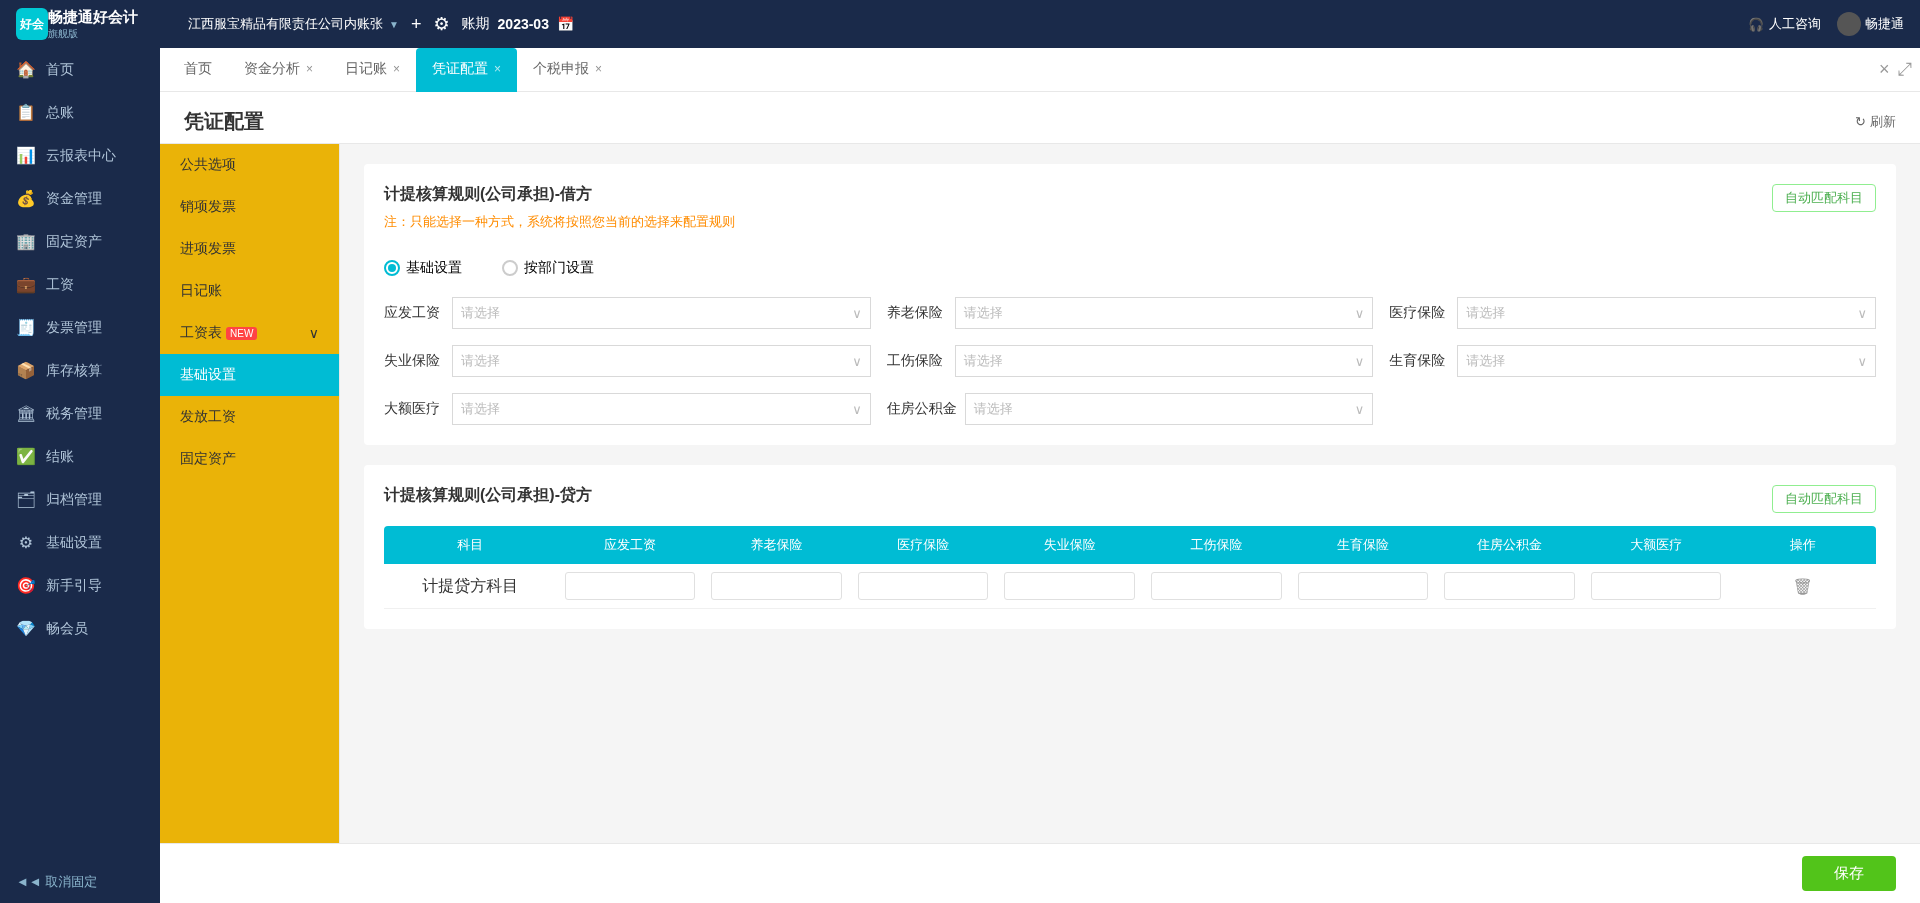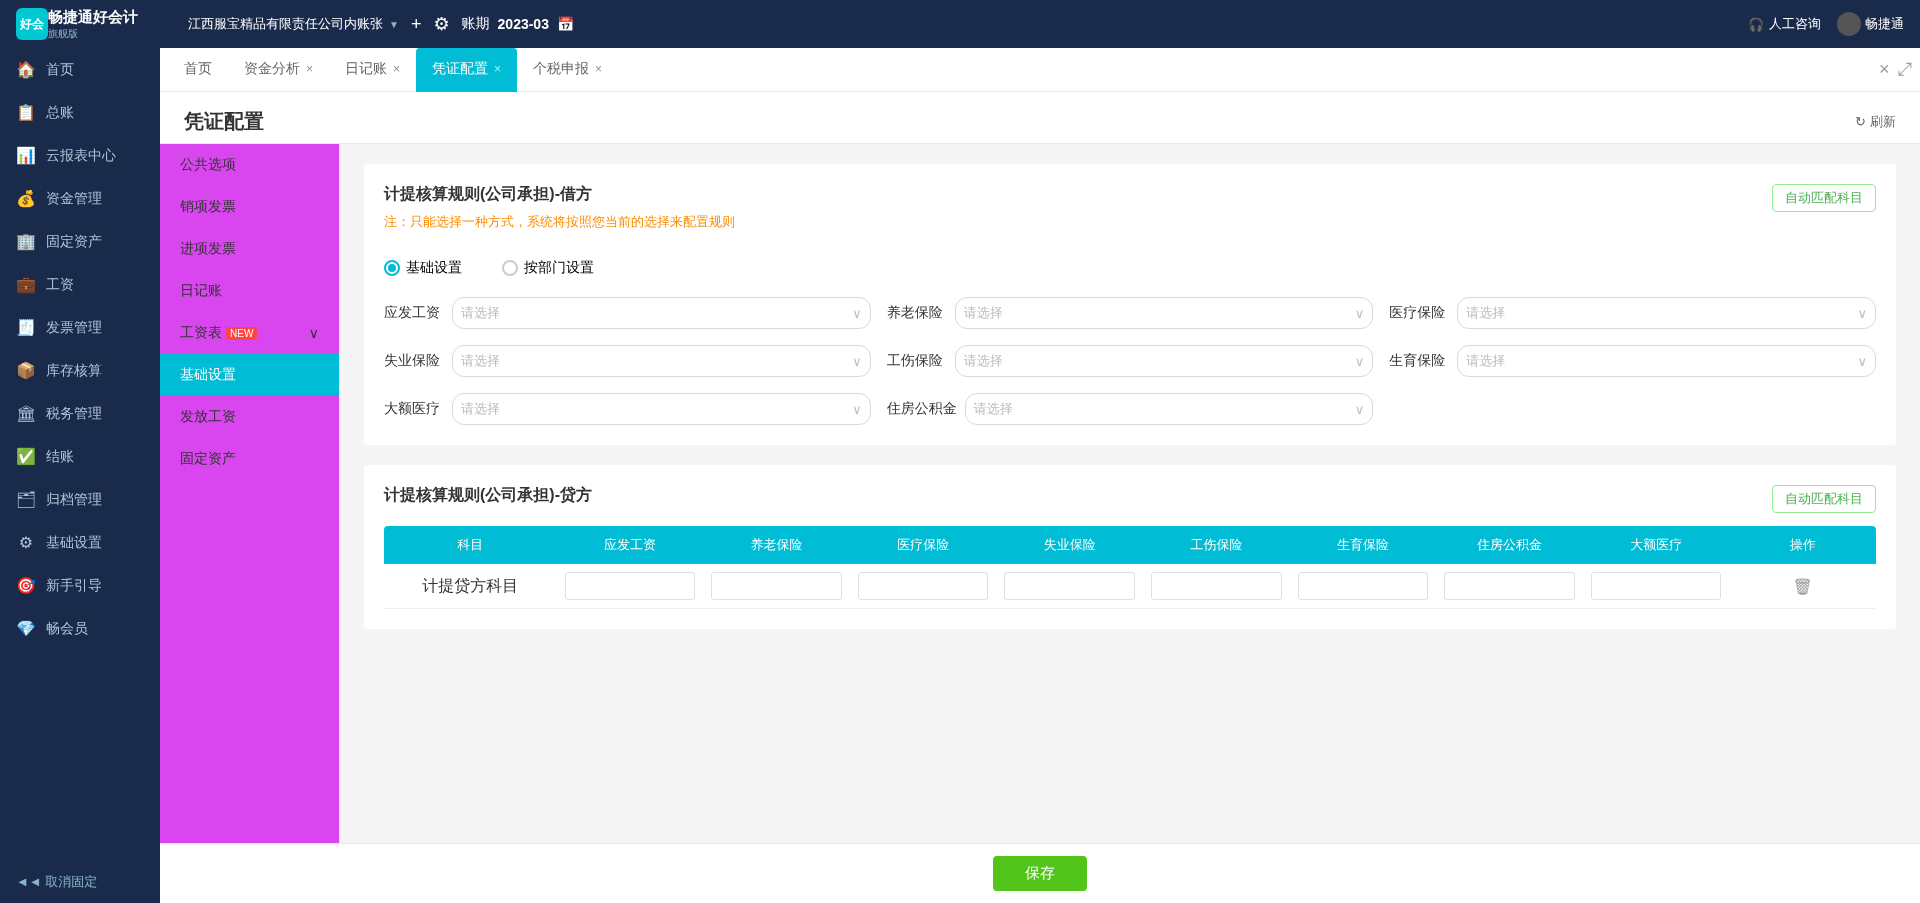--- a/index.html
+++ b/index.html
@@ -116,21 +116,21 @@
       display: flex; align-items: center; gap: 4px;
       color: #666; font-size: 13px; cursor: pointer;
     }
 
     
     .body-layout { flex: 1; display: flex; overflow: hidden; background: #f5f5f5; }
 
     
     .left-nav {
       width: 180px;
-      background: #d946ef;
+      background: #eab308;
       border-right: 1px solid #e8e8e8;
       overflow-y: auto;
       flex-shrink: 0;
     }
     .left-nav-item {
       padding: 12px 20px;
       color: #333;
       cursor: pointer;
       font-size: 14px;
       position: relative;
@@ -195,21 +195,21 @@
       display: grid;
       grid-template-columns: repeat(3, 1fr);
       gap: 16px;
     }
     .form-item { display: flex; align-items: center; gap: 8px; }
     .form-label { color: #333; font-size: 14px; white-space: nowrap; min-width: 60px; }
     .form-select {
       flex: 1;
       height: 32px;
       border: 1px solid #d9d9d9;
-      border-radius: 12px;
+      border-radius: 0;
       padding: 0 8px;
       display: flex; align-items: center; justify-content: space-between;
       color: #bbb; font-size: 13px; cursor: pointer;
       background: white;
     }
     .auto-match-btn {
       float: right;
       padding: 4px 12px;
       border: 1px solid #90ee90;
       color: #4caf50;
@@ -253,21 +253,21 @@
       font-size: 12px;
     }
     .delete-btn { color: #999; cursor: pointer; font-size: 16px; }
 
     
     .save-footer {
       padding: 12px 24px;
       background: white;
       border-top: 1px solid #e8e8e8;
       display: flex;
-      justify-content: center;
+      justify-content: flex-end;
       flex-shrink: 0;
     }
     .save-btn {
       background: #52c41a;
       color: white;
       border: none;
       padding: 8px 32px;
       border-radius: 4px;
       font-size: 15px;
       cursor: pointer;

